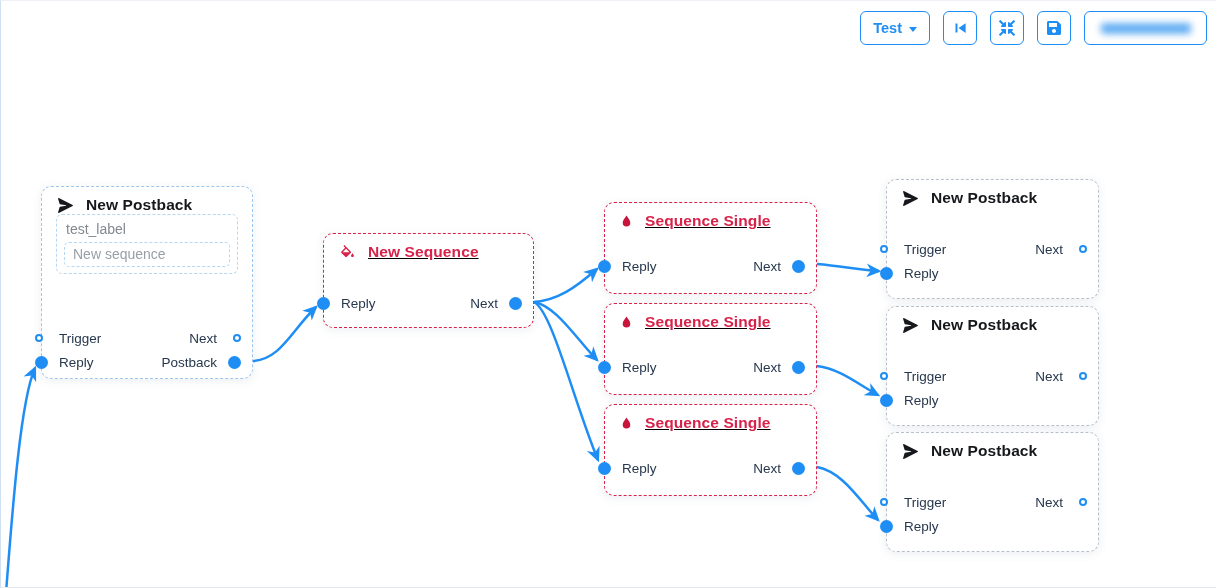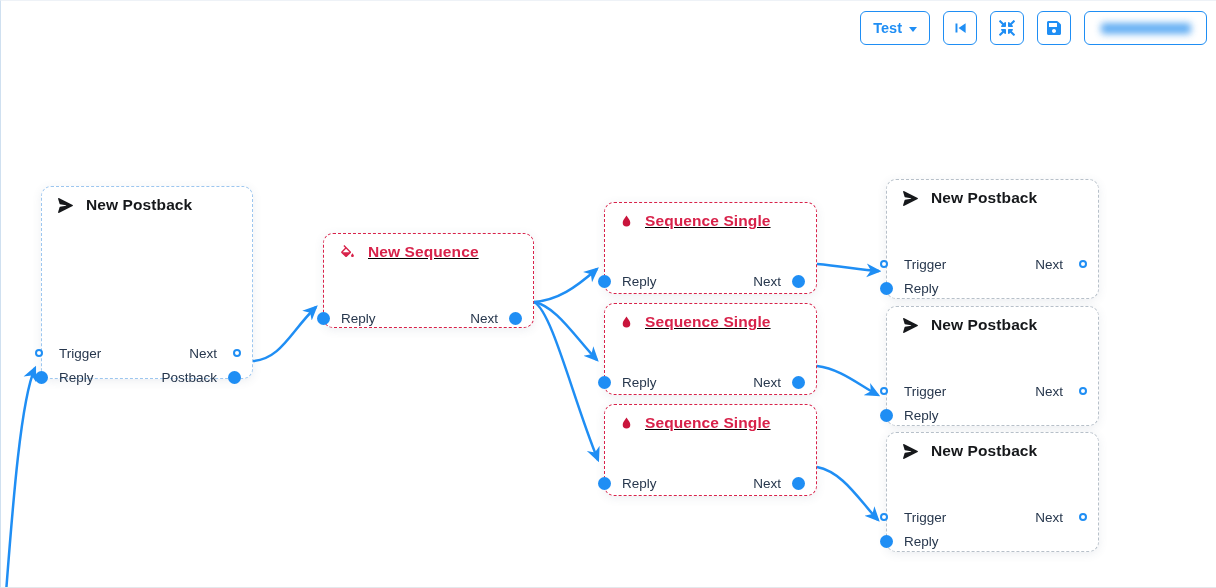--- a/index.html
+++ b/index.html
@@ -62,21 +62,21 @@
   .fields {
     margin:0 14px; border:1px dashed #b5d7f4; border-radius:6px; padding:4px 7px 6px;
   }
   .field-label { font-size:14px; color:#82898f; padding:2px 2px 5px; }
   .field-inner {
     border:1px dashed #b5d7f4; border-radius:5px; padding:3px 8px 4px;
     font-size:14px; color:#989fa6;
   }
 
   
-  .port { position:absolute; display:flex; align-items:center; height:14px; z-index:5;margin-top:15px; }
+  .port { position:absolute; display:flex; align-items:center; height:14px; z-index:5; }
   .port.pl { left:17px; }
   .port.pr { right:35px; }
   .plabel { font-size:13.5px; color:#27374d; }
   .dot { position:absolute; border-radius:50%; }
   .pl .dot { left:-24px; }
   .pr .dot { right:-24px; }
   .dot.hollow { width:8px; height:8px; border:2.6px solid #1f8ef4; background:#fff; }
   .dot.filled { width:13px; height:13px; background:#1f8ef4; }
 
   
@@ -137,20 +137,24 @@
 
   <div class="node blue-dash n-a">
     <div class="node-header">
       <span class="hicon">
         <svg width="17" height="17" viewBox="0 0 16 16">
             <path fill="#16181b" d="M1.724 1.053a.5.5 0 0 0-.714.545l1.403 4.85a.5.5 0 0 0 .397.354l5.69.953c.268.053.268.437 0 .49l-5.69.953a.5.5 0 0 0-.397.354l-1.403 4.85a.5.5 0 0 0 .714.545l13-6.5a.5.5 0 0 0 0-.894l-13-6.5z"></path>
           </svg>
       </span>
       <span class="node-title">New Postback</span>
     </div>
+    <div class="fields">
+      <div class="field-label">test_label</div>
+      <div class="field-inner">New sequence</div>
+    </div>
     <div class="port pl" style="top:144px">
       <span class="dot hollow"></span>
       <span class="plabel">Trigger</span>
     </div>
     <div class="port pl" style="top:168px">
       <span class="dot filled"></span>
       <span class="plabel">Reply</span>
     </div>
     <div class="port pr" style="top:144px">
       <span class="plabel">Next</span>

